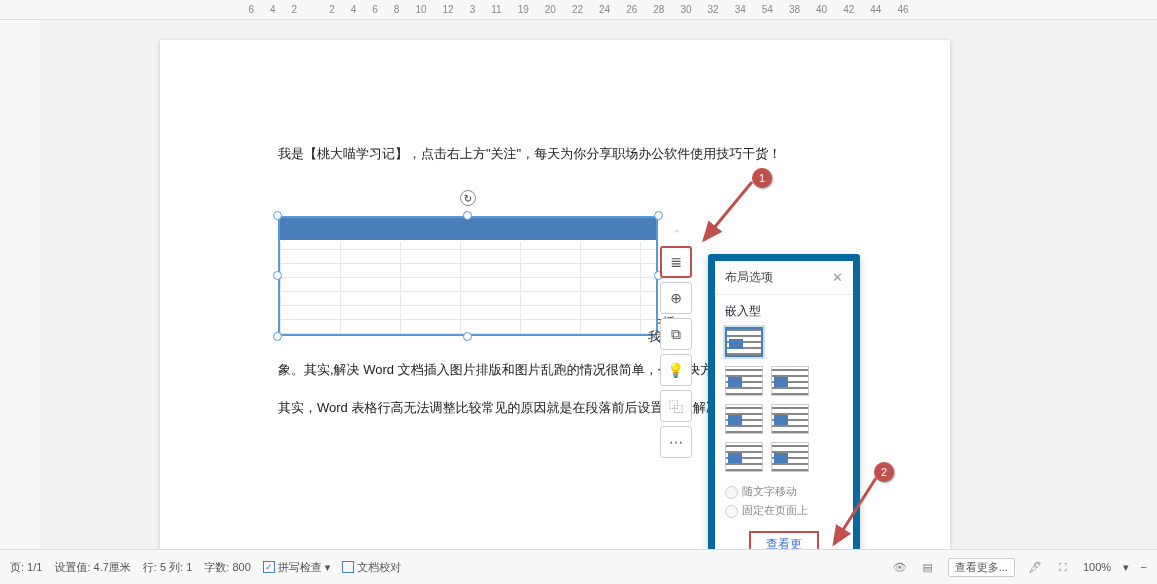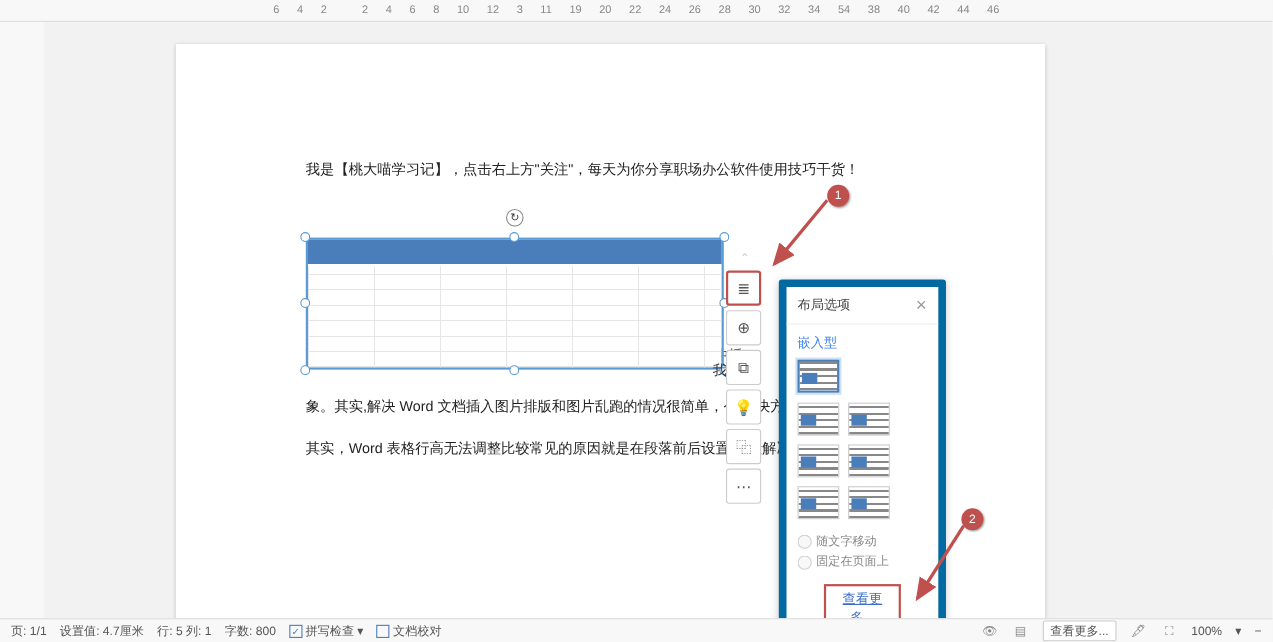--- a/index.html
+++ b/index.html
@@ -20,33 +20,33 @@
 .h-ml{top:calc(50% - 5px);left:-5px;}.h-mr{top:calc(50% - 5px);right:-5px;}
 .h-bl{bottom:-5px;left:-5px;}.h-bm{bottom:-5px;left:calc(50% - 5px);}.h-br{bottom:-5px;right:-5px;}
 .rot{position:absolute;top:-26px;left:calc(50% - 8px);width:16px;height:16px;border:1px solid #888;border-radius:50%;background:#fff;display:flex;align-items:center;justify-content:center;font-size:10px;}
 .side-tools{position:absolute;left:660px;top:228px;width:34px;display:flex;flex-direction:column;gap:4px;}
 .side-tools .btn{width:32px;height:32px;border:1px solid #ccc;background:#fff;display:flex;align-items:center;justify-content:center;font-size:14px;color:#555;border-radius:3px;cursor:pointer;}
 .side-tools .btn.active{border:2px solid #c0504d;}
 .text-behind{position:absolute;left:648px;top:328px;font-size:13px;}
 .panel{position:absolute;left:708px;top:254px;width:152px;background:#fff;border:7px solid #0369a1;border-radius:3px;box-shadow:0 2px 8px rgba(0,0,0,.2);padding-bottom:6px;}
 .panel-hd{display:flex;justify-content:space-between;align-items:center;padding:8px 10px;border-bottom:1px solid #eee;font-size:12px;color:#444;}
 .close-x{color:#999;font-size:13px;cursor:pointer;}
-.sect-title{font-size:12px;color:#3b82f6;padding:8px 10px 4px;}
+.sect-title{font-size:12px;color:#0f172a;padding:8px 10px 4px;}
 .thumb-row{display:flex;gap:8px;padding:3px 10px 6px;flex-wrap:wrap;}
 .thumb{width:38px;height:30px;border:1px solid #ccc;background:repeating-linear-gradient(0deg,#888 0 2px,transparent 2px 6px);position:relative;cursor:pointer;}
 .thumb.sel{border:2px solid #4a7ebb;box-shadow:0 0 0 2px #cfe2f3;}
 .thumb .obj{position:absolute;width:14px;height:10px;background:#4a7ebb;left:2px;top:10px;}
 .opts{padding:6px 10px;font-size:11px;color:#888;}
 .opts label{display:flex;align-items:flex-end;gap:4px;margin-bottom:4px;}
 .more-link{color:#3b6fc9;font-size:12px;text-align:center;padding:3px 8px;margin:3px auto 2px;display:block;width:70px;cursor:pointer;text-decoration:underline;border:2px solid #c0504d;}
 .marker{position:absolute;width:20px;height:20px;border-radius:50%;background:#c0504d;color:#fff;font-size:11px;display:flex;align-items:center;justify-content:center;box-shadow:1px 1px 2px rgba(0,0,0,.4);}
 .m1{left:752px;top:168px;}
 .m2{left:874px;top:462px;}
 .arrow{position:absolute;pointer-events:none;}
-.status{position:absolute;left:0;right:0;bottom:0;height:22px;background:#f8f8f8;border-top:1px solid #ddd;display:flex;align-items:center;padding:0 10px;font-size:11px;color:#555;gap:12px;}
+.status{position:absolute;left:0;right:0;bottom:0;height:35px;background:#f8f8f8;border-top:1px solid #ddd;display:flex;align-items:center;padding:0 10px;font-size:11px;color:#555;gap:12px;}
 .status .sep{flex:1;}
 .status .box{border:1px solid #ccc;padding:1px 6px;background:#fff;border-radius:2px;}
 .status .ico{width:16px;height:16px;display:inline-flex;align-items:center;justify-content:center;color:#888;}
 .chk{display:inline-flex;align-items:center;gap:3px;}
 .chk .sq{width:12px;height:12px;border:1px solid #4a7ebb;color:#4a7ebb;font-size:9px;display:inline-flex;align-items:center;justify-content:center;}
 </style>
 </head>
 <body>
 
 <div class="ruler">

